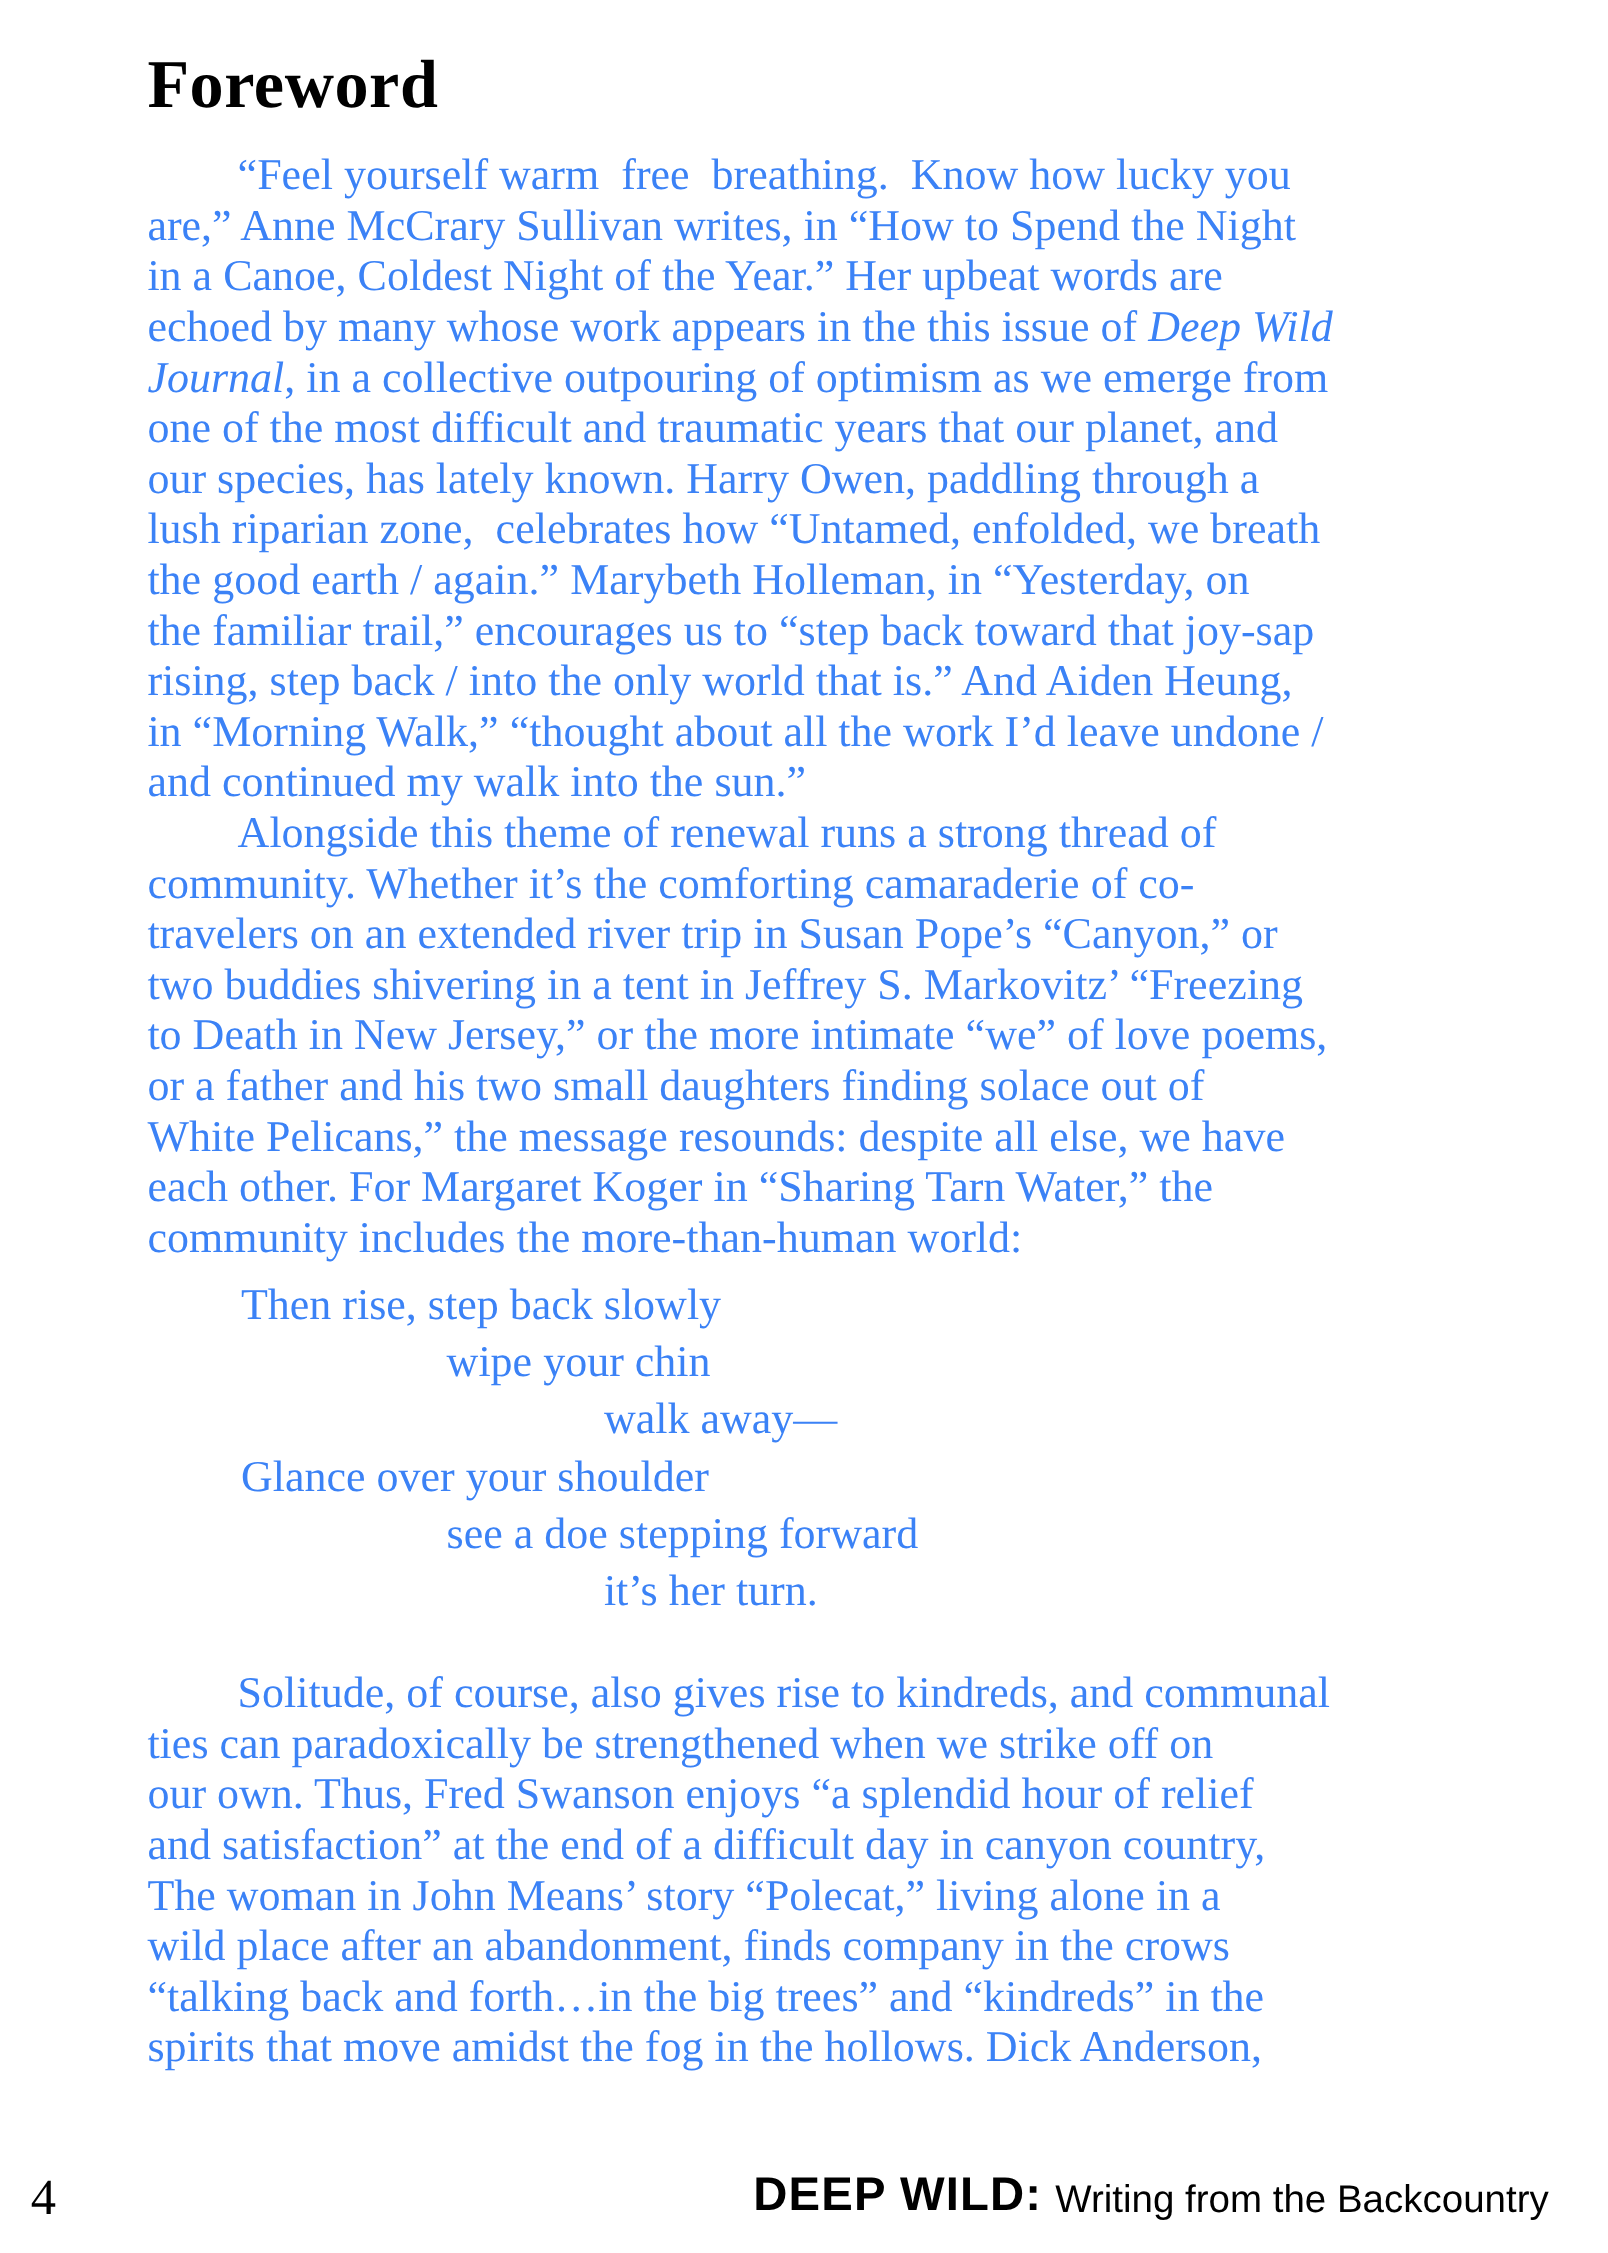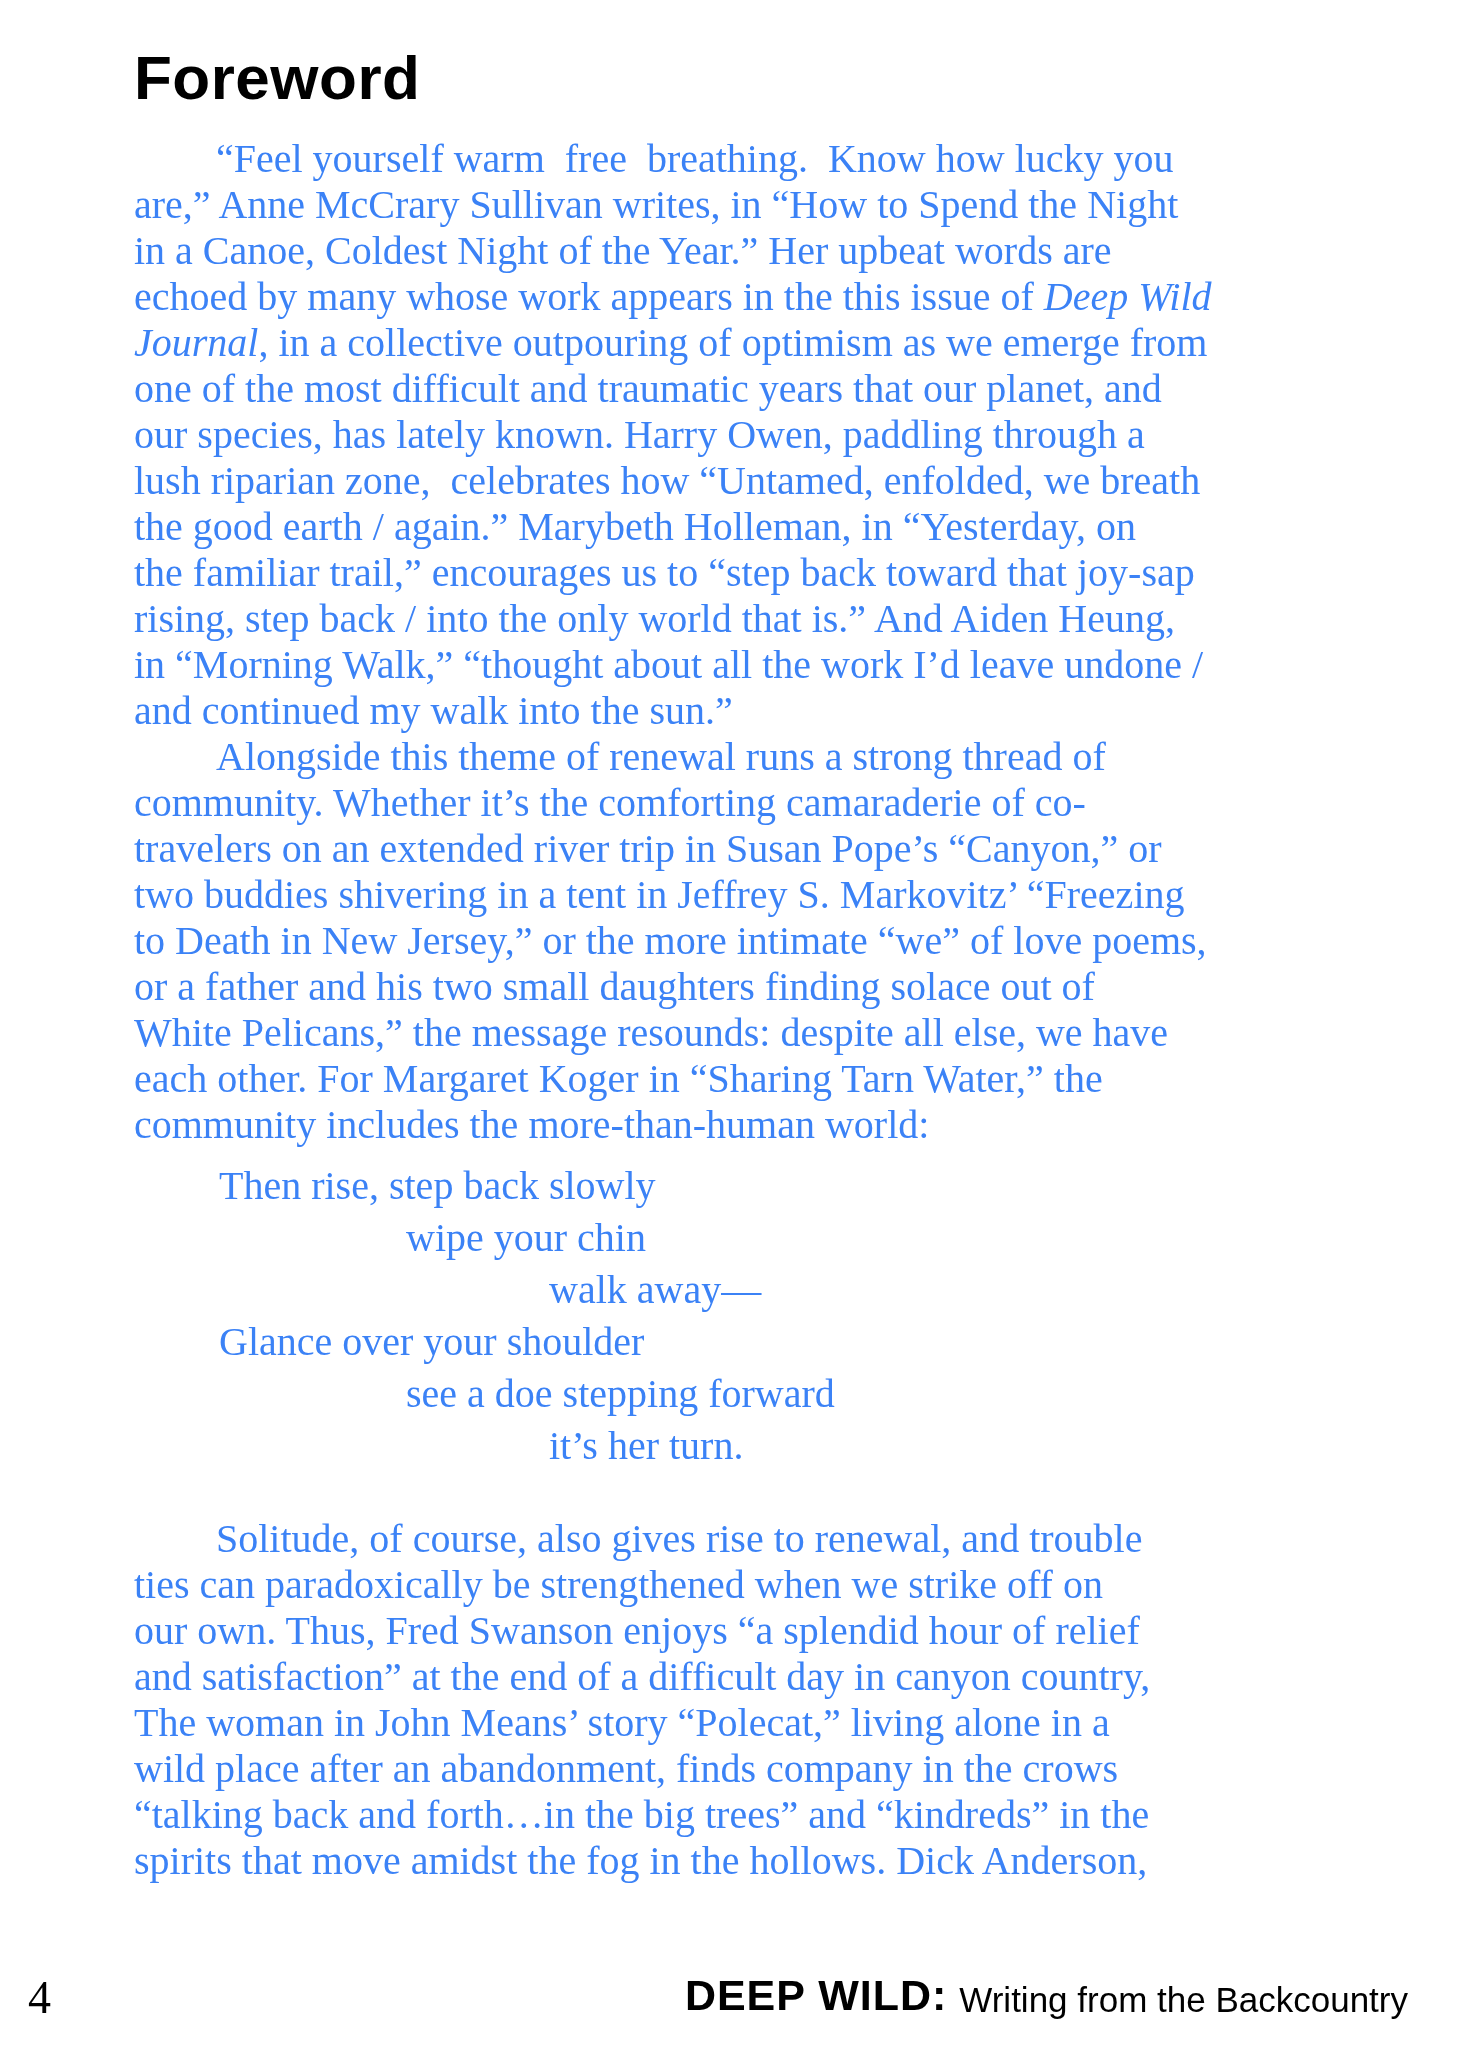--- a/index.html
+++ b/index.html
@@ -7,21 +7,21 @@
     width: 1462px; height: 2048px;
     background: #ffffff; color: #000000;
     font-family: "Liberation Serif", serif;
     position: relative; overflow: hidden;
   }
   .page { position: absolute; inset: 0; }
   .heading {
     position: absolute; top: 42px; left: 134px;
     margin: 0; font-size: 62px; font-weight: 700;
     letter-spacing: 0.5px; color: #000;
-    font-family: Liberation Sans, sans-serif;
+    font-family: Liberation Serif, serif;
   }
   .body-text {
     position: absolute; top: 136px; left: 134px; width: 1245px;
     font-size: 40px; color: #3b82f6;
   }
   .paragraph { margin: 0; }
   .line { white-space: pre; line-height: 46px; }
   .prose .line.first { text-indent: 82px; }
   .line em { font-style: italic; }
   .verse { margin: 12px 0 44px 0; }
@@ -76,21 +76,21 @@
       </div>
       <div class="paragraph verse">
         <div class="line vindent-0"><span>Then rise, step back slowly</span></div>
         <div class="line vindent-1"><span>wipe your chin</span></div>
         <div class="line vindent-2"><span>walk away—</span></div>
         <div class="line vindent-0"><span>Glance over your shoulder</span></div>
         <div class="line vindent-1"><span>see a doe stepping forward</span></div>
         <div class="line vindent-2"><span>it’s her turn.</span></div>
       </div>
       <div class="paragraph prose">
-        <div class="line first"><span>Solitude, of course, also gives rise to renewal, and trouble</span></div>
+        <div class="line first"><span>Solitude, of course, also gives rise to kindreds, and communal</span></div>
         <div class="line"><span>ties can paradoxically be strengthened when we strike off on</span></div>
         <div class="line"><span>our own. Thus, Fred Swanson enjoys “a splendid hour of relief</span></div>
         <div class="line"><span>and satisfaction” at the end of a difficult day in canyon country,</span></div>
         <div class="line"><span>The woman in John Means’ story “Polecat,” living alone in a</span></div>
         <div class="line"><span>wild place after an abandonment, finds company in the crows</span></div>
         <div class="line"><span>“talking back and forth…in the big trees” and “kindreds” in the</span></div>
         <div class="line"><span>spirits that move amidst the fog in the hollows. Dick Anderson,</span></div>
       </div>
     </div>
 

